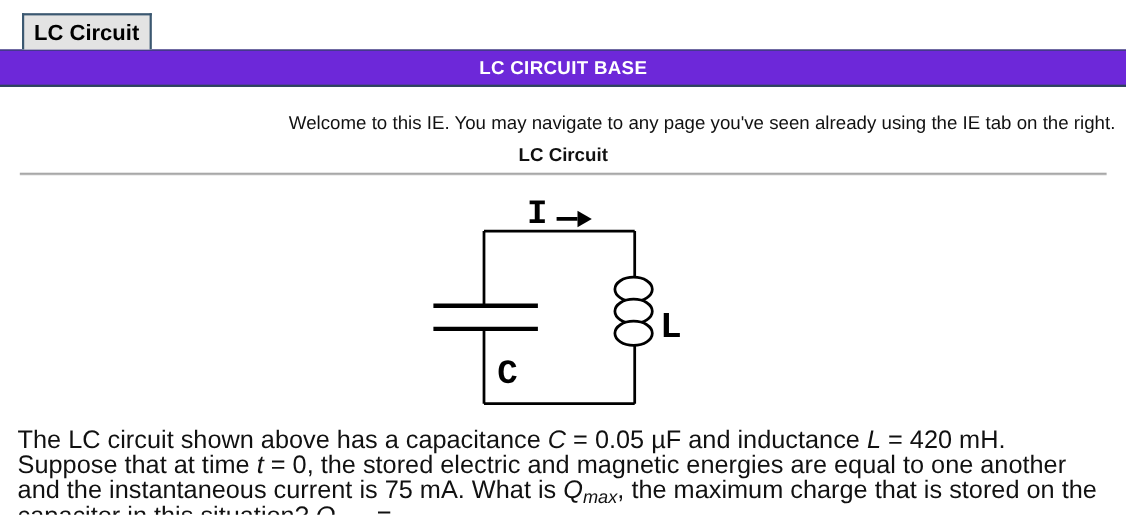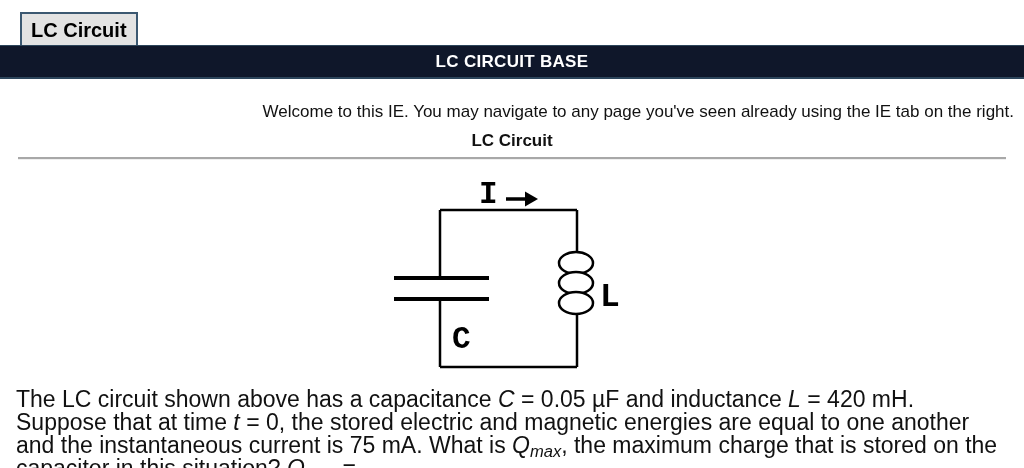--- a/index.html
+++ b/index.html
@@ -32,21 +32,21 @@
     font-size: 20px;
     font-weight: bold;
     line-height: 28px;
     color: #000000;
     cursor: default;
   }
 
   
   .header-bar {
     height: 31px;
-    background: #0f172a;
+    background: #6d28d9;
     border-top: 1px solid #2c455b;
     border-bottom: 2px solid #2c455b;
     color: #ffffff;
     text-align: center;
     font-weight: bold;
     font-size: 17px;
     line-height: 31px;
     letter-spacing: 0.3px;
   }
 

